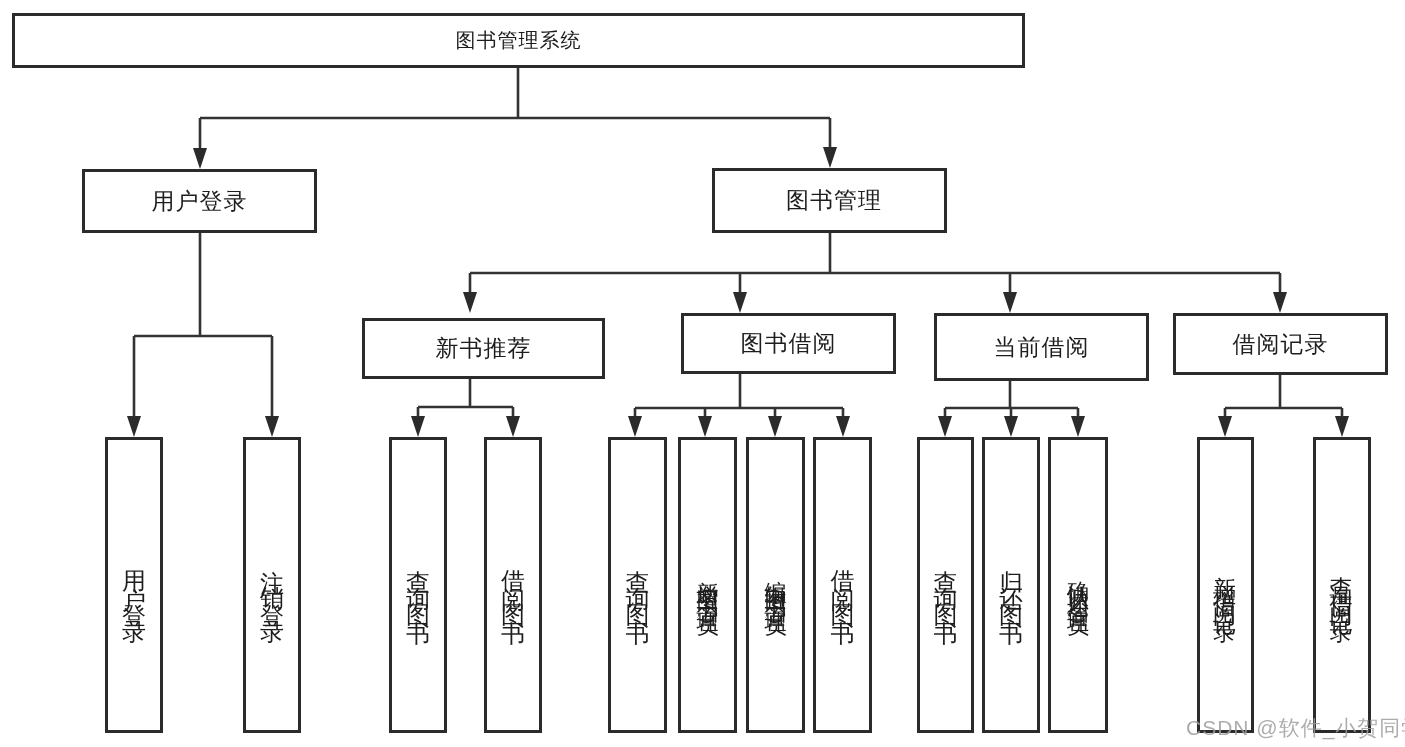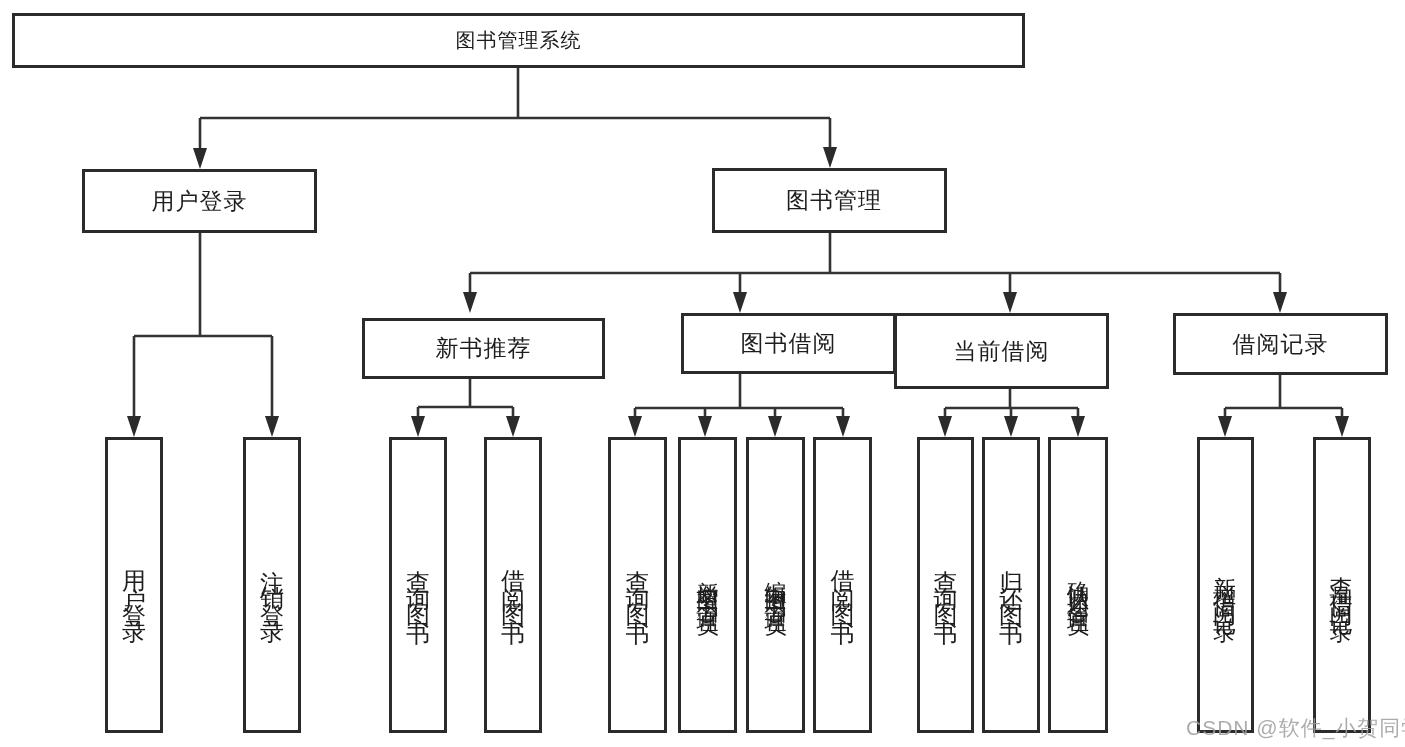--- a/index.html
+++ b/index.html
@@ -101,21 +101,21 @@
     </g>
   </svg>
 
   <div class="hbox root-box" style="left:12px; top:13px; width:1013px; height:55px;">图书管理系统</div>
 
   <div class="hbox" style="left:82px; top:169px; width:235px; height:64px;">用户登录</div>
   <div class="hbox" style="left:712px; top:168px; width:235px; height:65px;padding-left:9px;">图书管理</div>
 
   <div class="hbox" style="left:362px; top:318px; width:243px; height:61px;">新书推荐</div>
   <div class="hbox" style="left:633px; top:313px; width:215px; height:61px;margin-left:48px;">图书借阅</div>
-  <div class="hbox" style="left:894px; top:313px; width:215px; height:76px;">当前借阅</div>
+  <div class="hbox" style="left:934px; top:313px; width:215px; height:68px;">当前借阅</div>
   <div class="hbox" style="left:1173px; top:313px; width:215px; height:62px;">借阅记录</div>
 
   <div class="vbox" style="left:105px; width:58px;">
     <span class="vtext v4">用户登录</span>
   </div>
   <div class="vbox" style="left:243px; width:58px;">
     <span class="vtext v4">注销登录</span>
   </div>
 
   <div class="vbox" style="left:389px; width:58px;">

